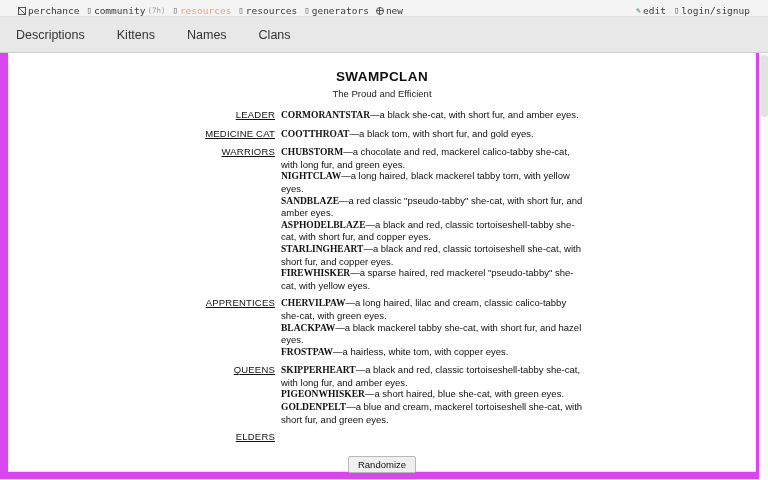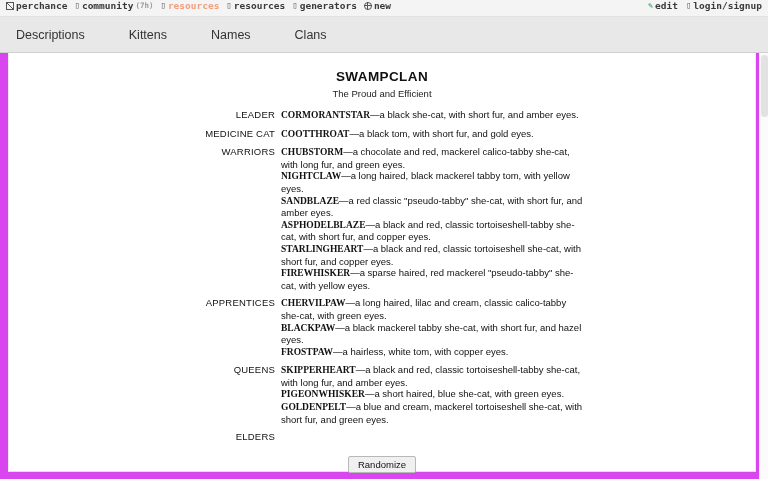--- a/index.html
+++ b/index.html
@@ -10,27 +10,26 @@
     background: #ffffff;
     font-family: "Liberation Sans", sans-serif;
   }
 
   
   #perchance-bar {
     height: 17px;
     background: #f4f4f4;
     border-bottom: 1px solid #e2e2e2;
     display: flex;
-    align-items: flex-start;
-    padding: 0 6px;
+    align-items: flex-end;
+    padding: 0 18px;
     font-size: 9.5px;
     color: #3a3a3a;
     font-family: "DejaVu Sans Mono", monospace;
     white-space: nowrap;
-    font-weight: bold;
   }
   #perchance-bar .left { display: flex; align-items: center; gap: 7px; flex: 1 1 auto; }
   #perchance-bar .right { display: flex; align-items: center; gap: 8px; }
   .pitem { display: inline-flex; align-items: center; gap: 2px; color: #3a3a3a; }
   .pitem.accent { color: #f0a080; }
   .pitem .sub { font-size: 7.5px; color: #9a9a9a; }
   .glyph { font-size: 9px; line-height: 1; color: #777; display: inline-block; }
   .glyph.boxicon {
     width: 8px; height: 8px;
     border: 1px solid #555;
@@ -63,21 +62,21 @@
     align-items: center;
     padding: 0 16px;
   }
   #site-title {
     font-size: 17px;
     color: #2b2b2b;
     font-weight: 400;
     letter-spacing: 0.1px;
     flex: 1 1 auto;
   }
-  #site-nav { display: flex; align-items: flex-end; gap: 44px; padding-right: 18px; }
+  #site-nav { display: flex; align-items: flex-end; gap: 32px; padding-right: 18px; }
   #site-nav .navlink {
     font-size: 12.5px;
     color: #333;
     cursor: pointer;
     white-space: nowrap;
   }
 
   
   #page-body {
     position: relative;
@@ -121,20 +120,21 @@
   .role-cell {
     width: 260px;
     flex: 0 0 260px;
     text-align: right;
     padding-right: 6px;
     font-size: 9.5px;
     color: #111;
     letter-spacing: 0.2px;
   }
   .role-label {
+    text-decoration: underline;
     text-underline-offset: 1px;
     cursor: pointer;
   }
   .members-cell {
     flex: 1 1 auto;
     max-width: 302px;
     font-size: 9.5px;
     line-height: 11.6px;
     color: #111;
   }

